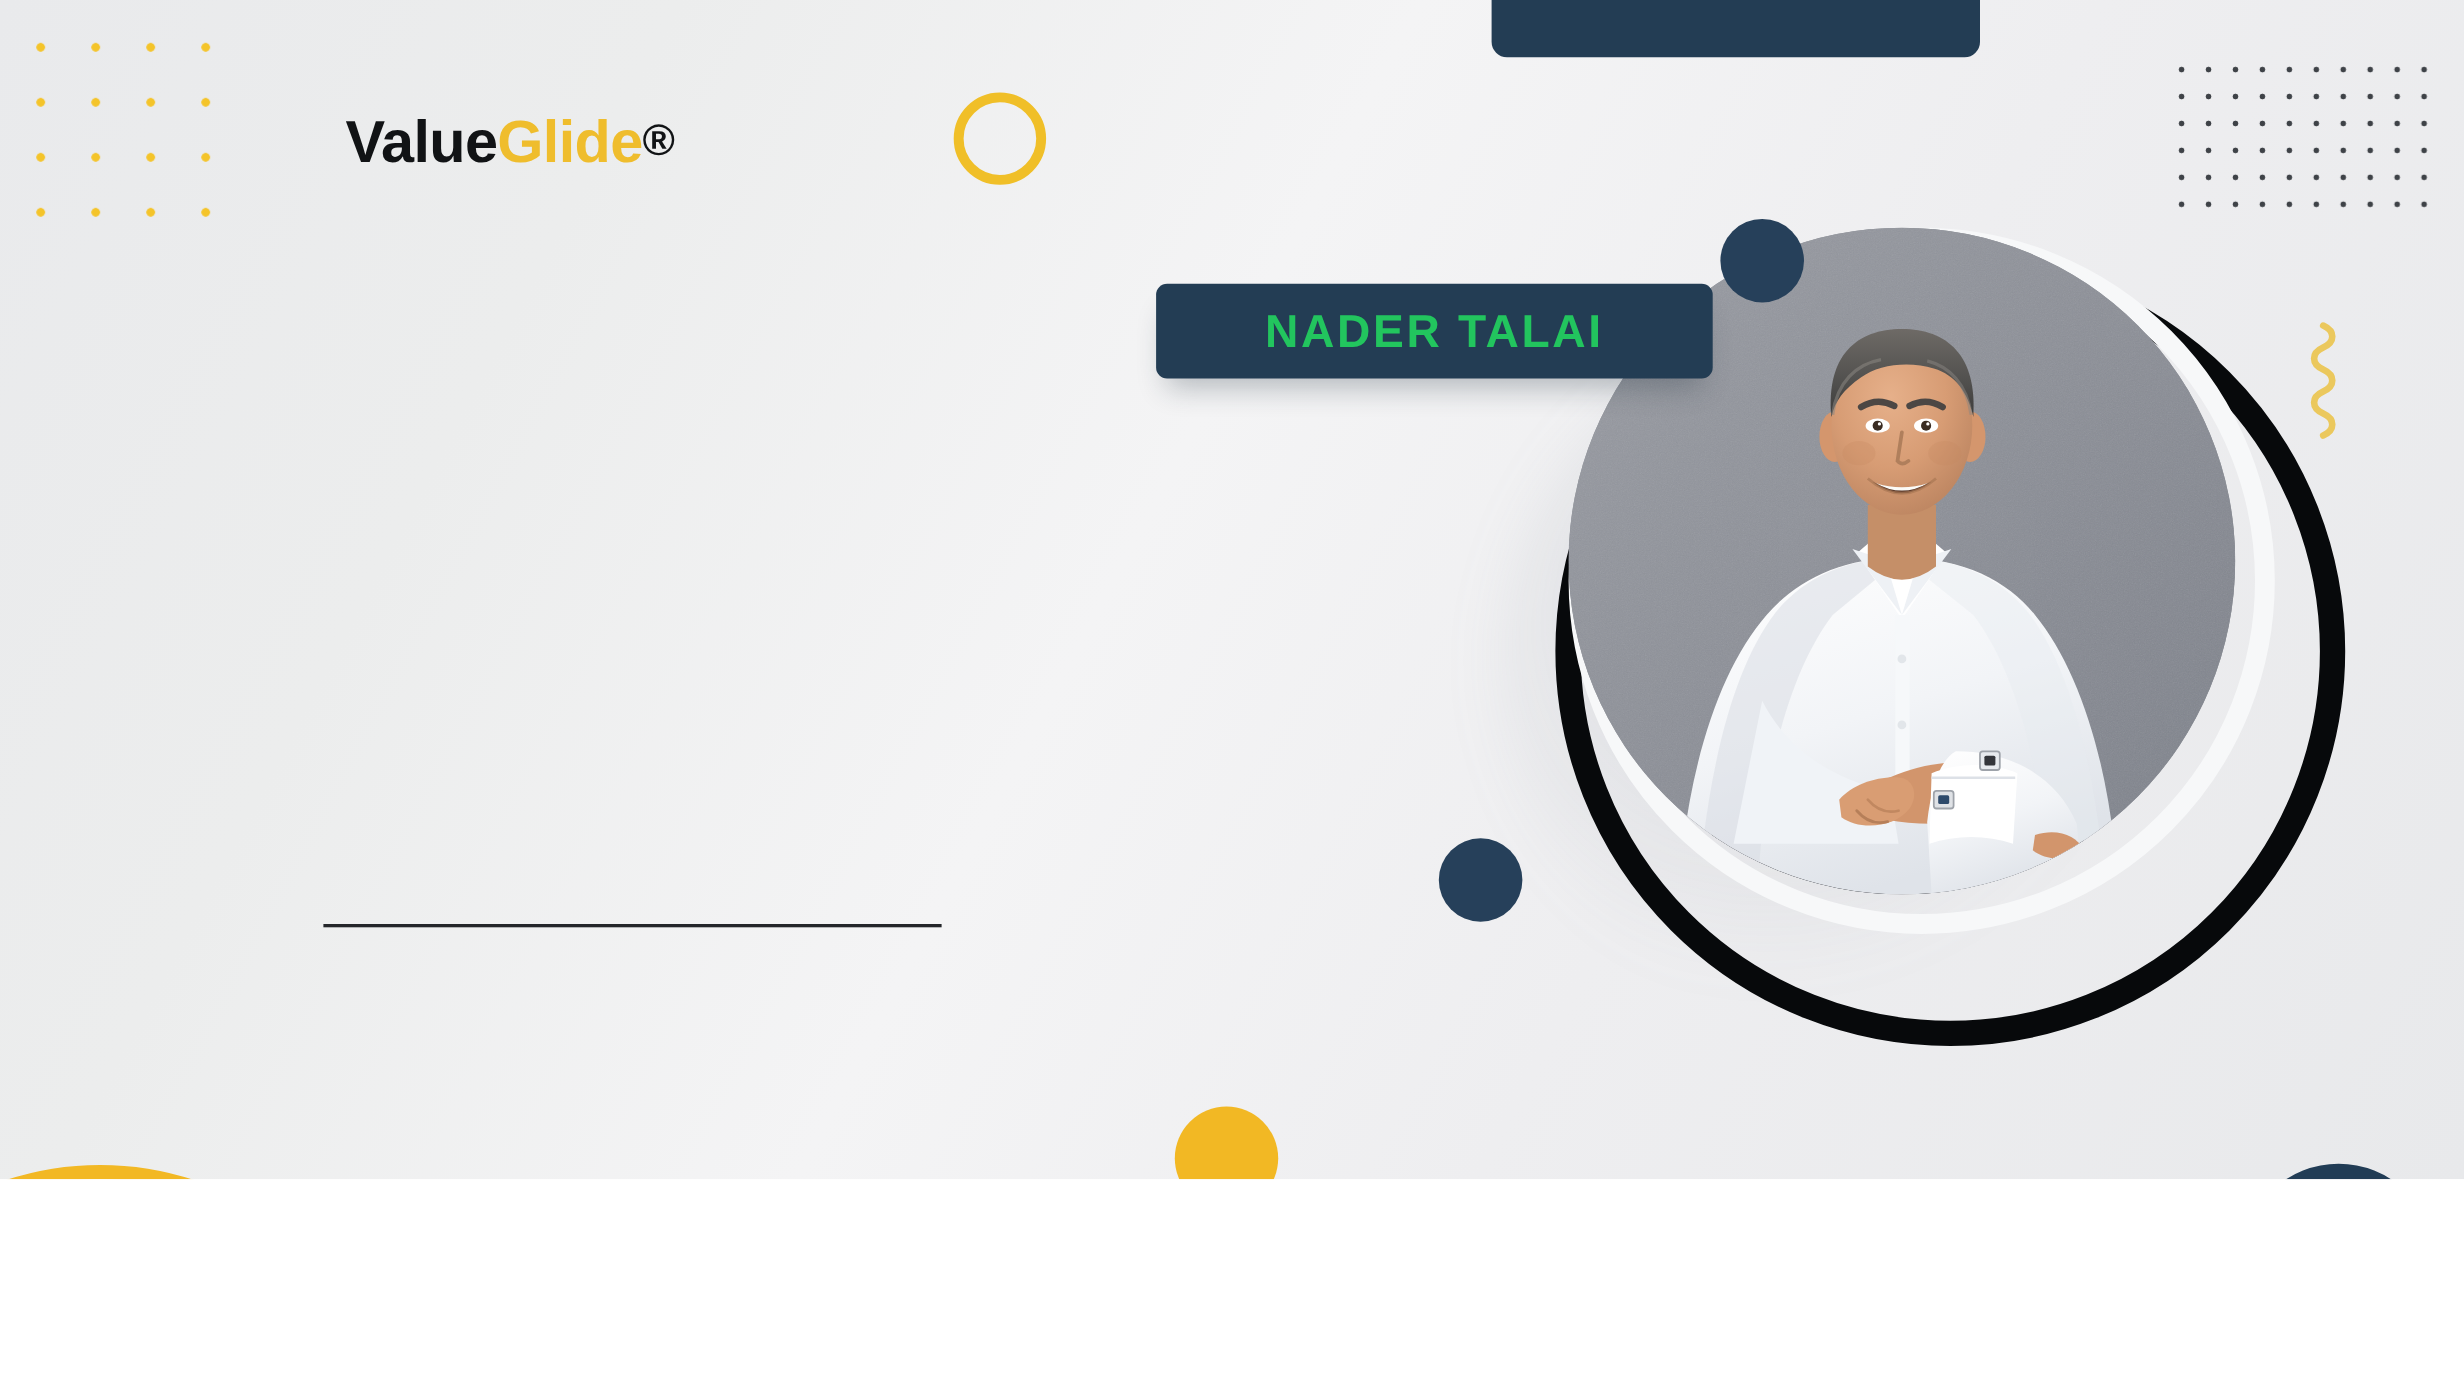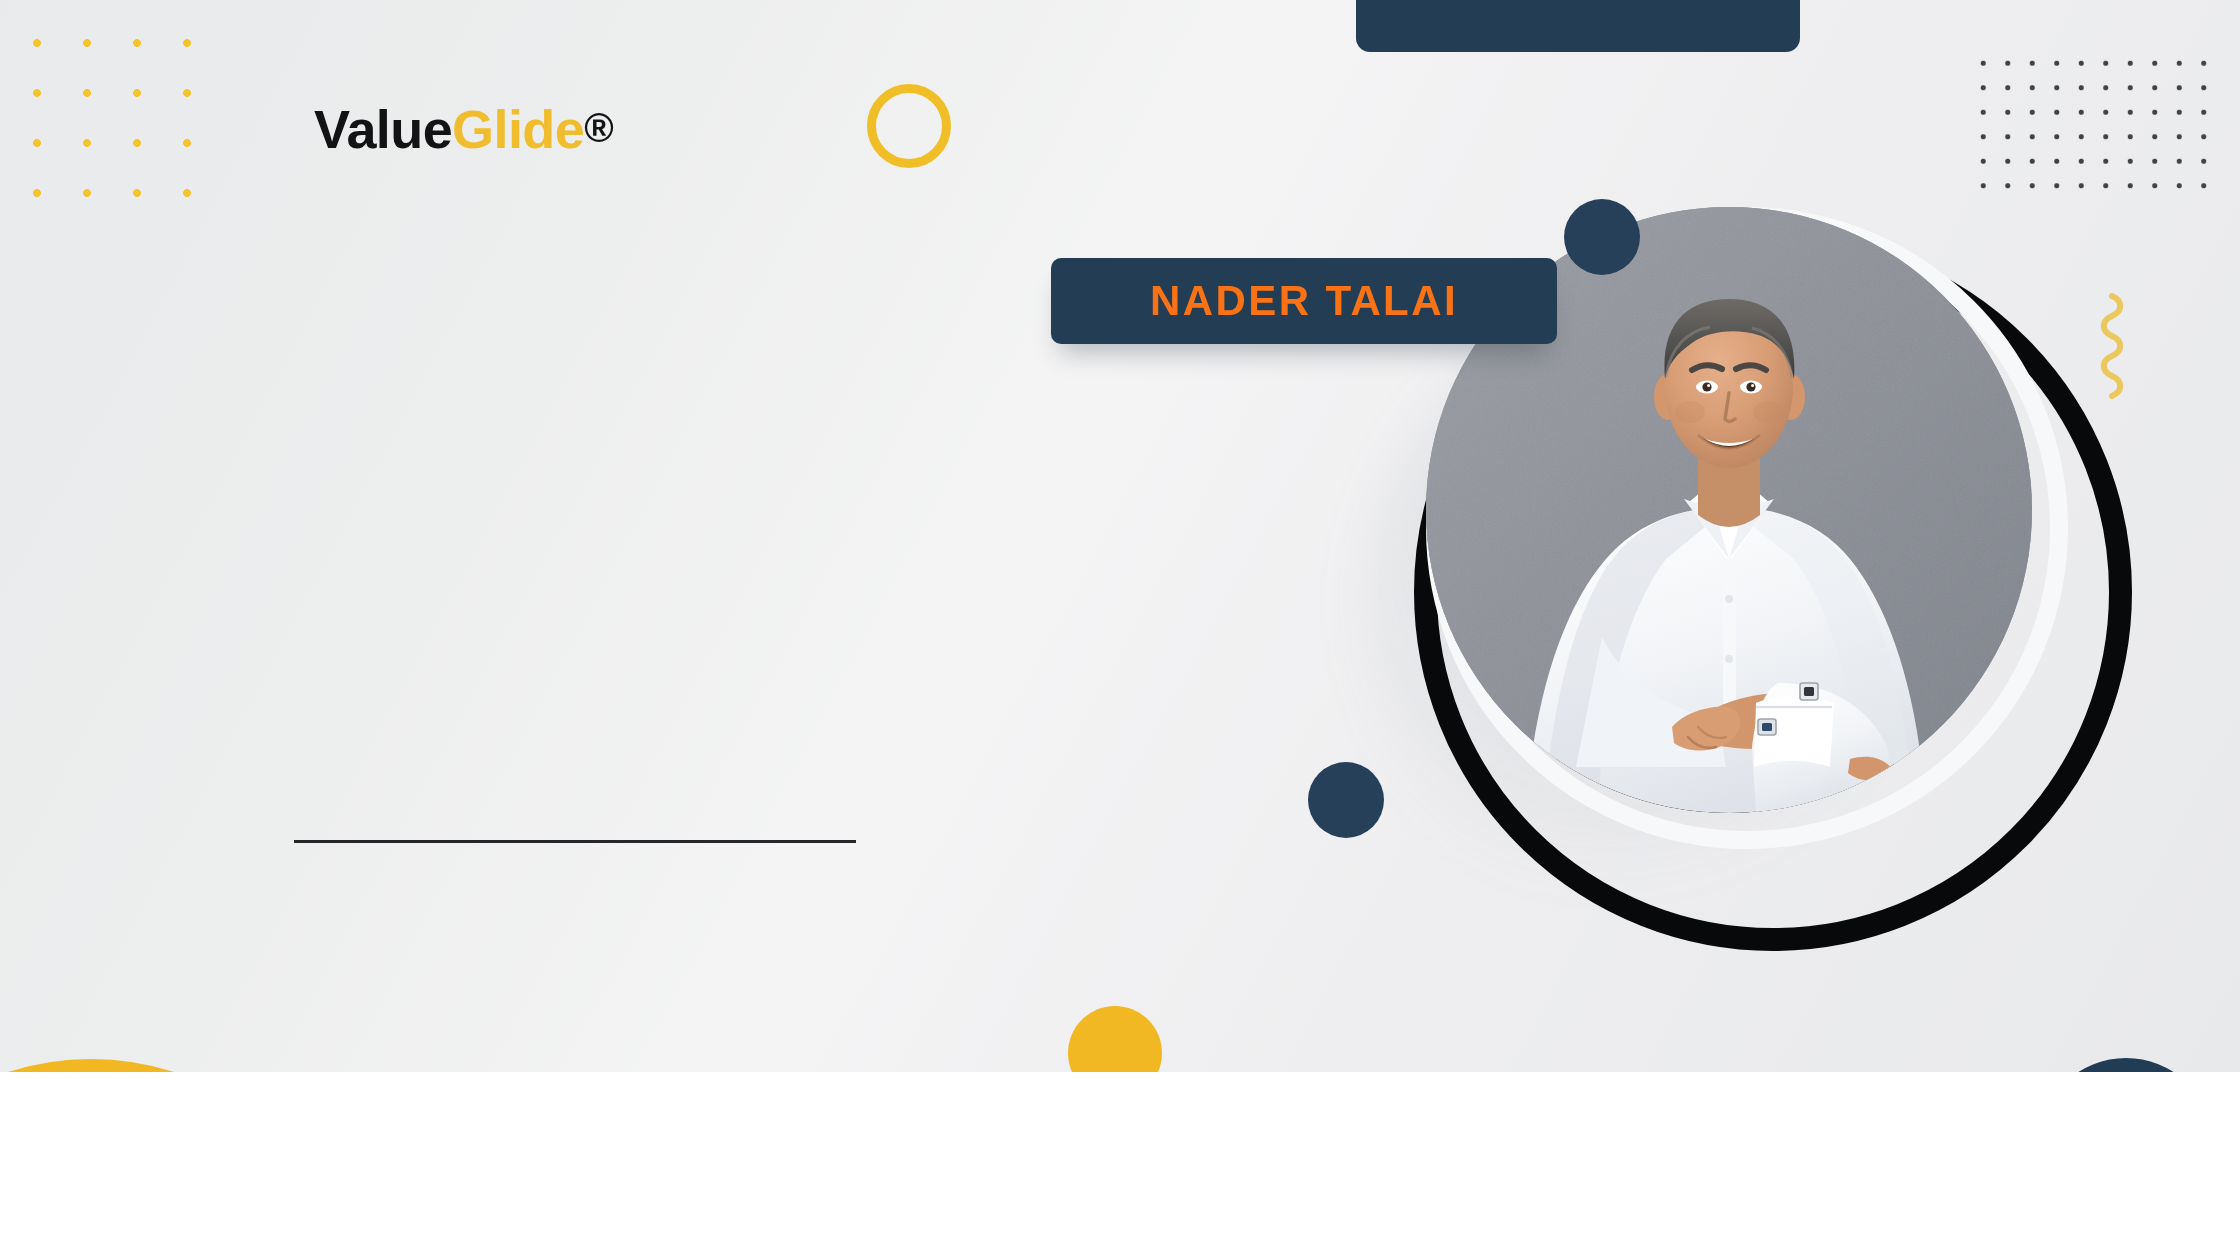--- a/index.html
+++ b/index.html
@@ -146,21 +146,21 @@
     width: 506px; height: 86px;
     background: #233d54;
     border-radius: 10px;
     box-shadow: 0 18px 26px -10px rgba(30,45,60,.30);
     display: flex;
     align-items: center;
     justify-content: center;
     z-index: 6;
   }
   #name-badge-label {
-    color: #f97316;
+    color: #22c55e;
     font-size: 42px;
     font-weight: bold;
     letter-spacing: 2.4px;
     white-space: nowrap;
   }
 
   
   #portrait-group {
     position: absolute;
     left: 1330px; top: 185px;

